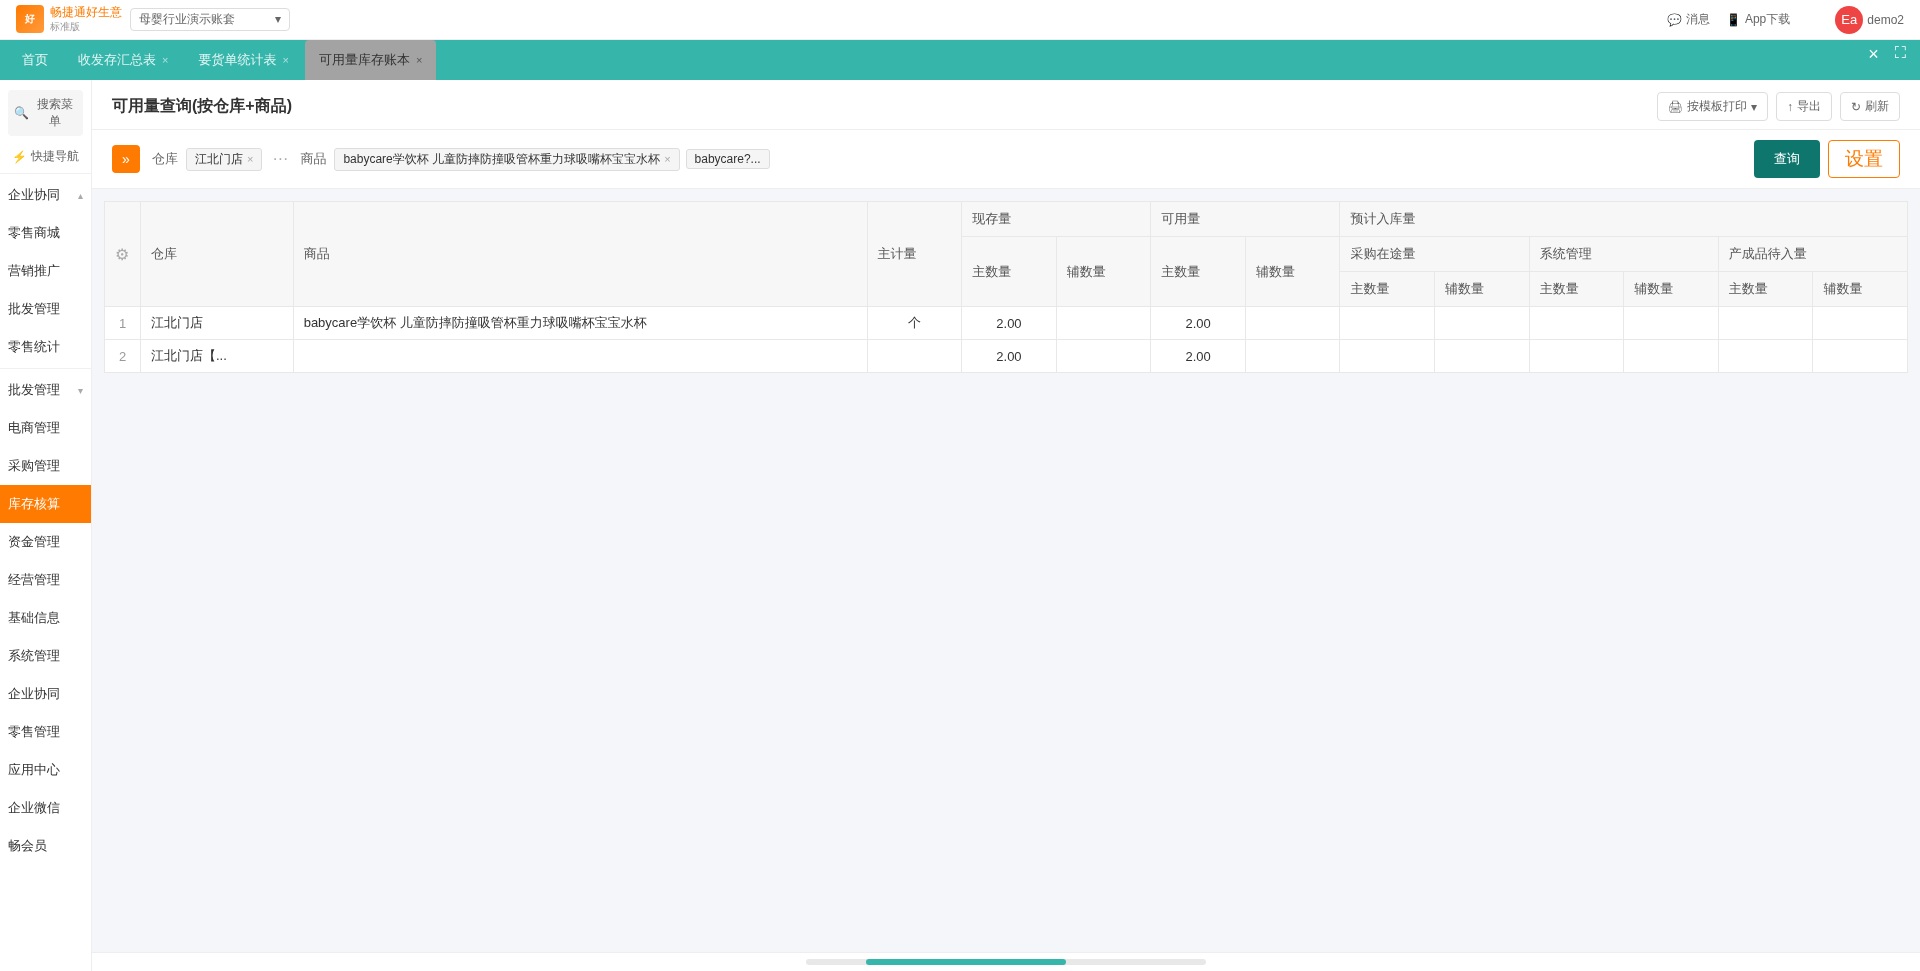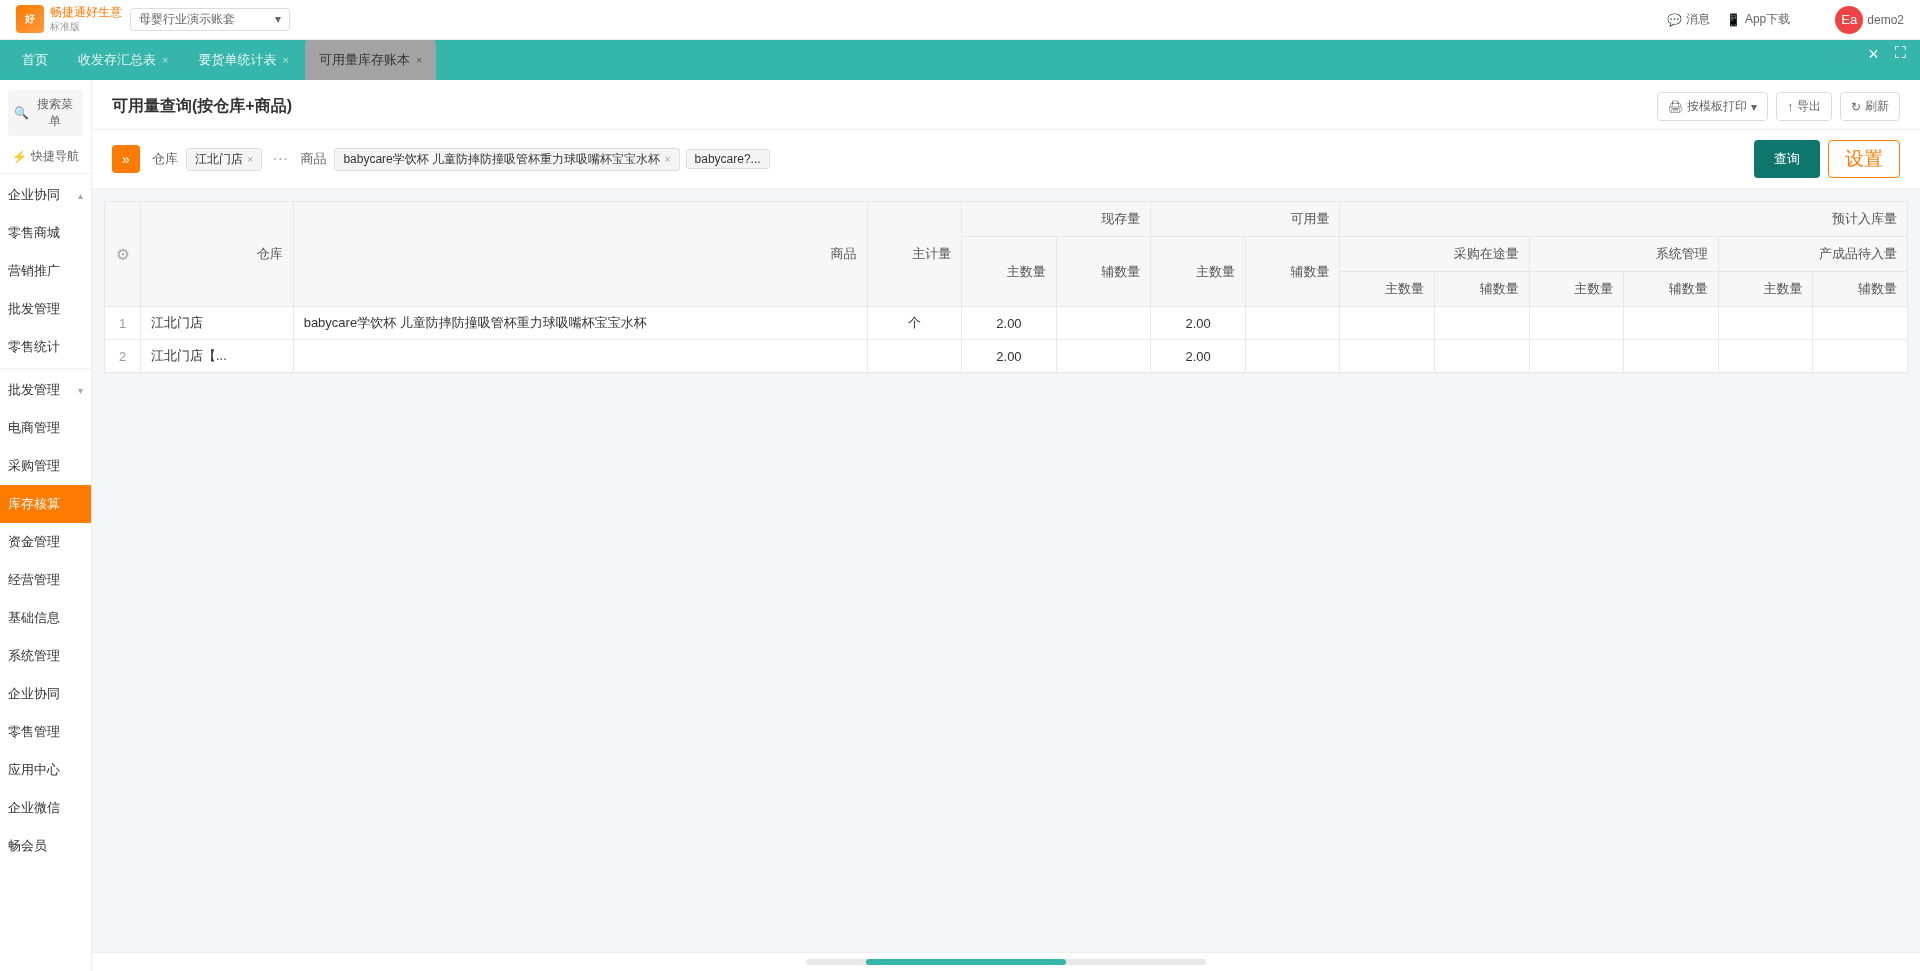--- a/index.html
+++ b/index.html
@@ -56,21 +56,21 @@
     .filter-group { display: flex; align-items: center; gap: 8px; flex: 1; }
     .filter-label { font-size: 13px; color: #666; white-space: nowrap; }
     .filter-tags { display: flex; align-items: center; gap: 6px; flex-wrap: wrap; }
     .filter-tag { background: #f5f5f5; border: 1px solid #ddd; border-radius: 3px; padding: 2px 8px; font-size: 12px; color: #333; display: flex; align-items: center; gap: 4px; }
     .filter-tag .tag-close { color: #aaa; cursor: pointer; font-size: 11px; }
     .filter-more { color: #aaa; font-size: 16px; cursor: pointer; padding: 0 4px; }
     .filter-right { display: flex; gap: 8px; margin-left: auto; }
     .btn-query { background: #0f766e; color: #fff; border: none; padding: 6px 20px; border-radius: 4px; font-size: 13px; cursor: pointer; }
     .btn-setting { background: #fff; color: #ff7a00; border: 1px solid #ff7a00; padding: 5px 16px; border-radius: 4px; font-size: 19px; cursor: pointer; }
     .data-table { width: 100%; border-collapse: collapse; background: #fff; font-size: 13px; }
-    .data-table th { background: #f7f7f7; border: 1px solid #e8e8e8; padding: 8px 10px; text-align: right; color: #555; font-weight: 500; white-space: nowrap; }
+    .data-table th { background: #f7f7f7; border: 1px solid #e8e8e8; padding: 8px 10px; text-align: left; color: #555; font-weight: 500; white-space: nowrap; }
     .data-table td { border: 1px solid #e8e8e8; padding: 7px 10px; text-align: center; color: #333; white-space: nowrap; }
     .data-table .row-num { color: #999; }
     .data-table .text-left { text-align: left; }
     .th-group { text-align: center; }
     .col-settings { width: 36px; }
 
     
     .table-footer { background: #fdf5e8; border-top: 2px solid #e8e8e8; flex-shrink: 0; }
 
     

